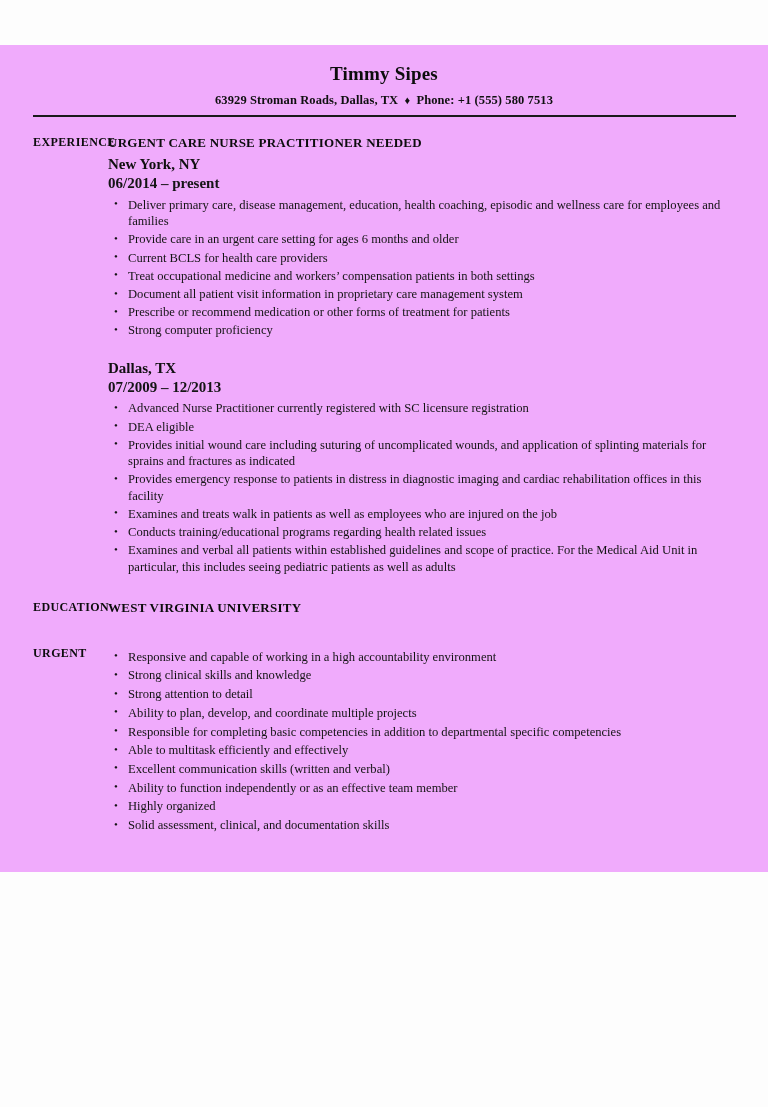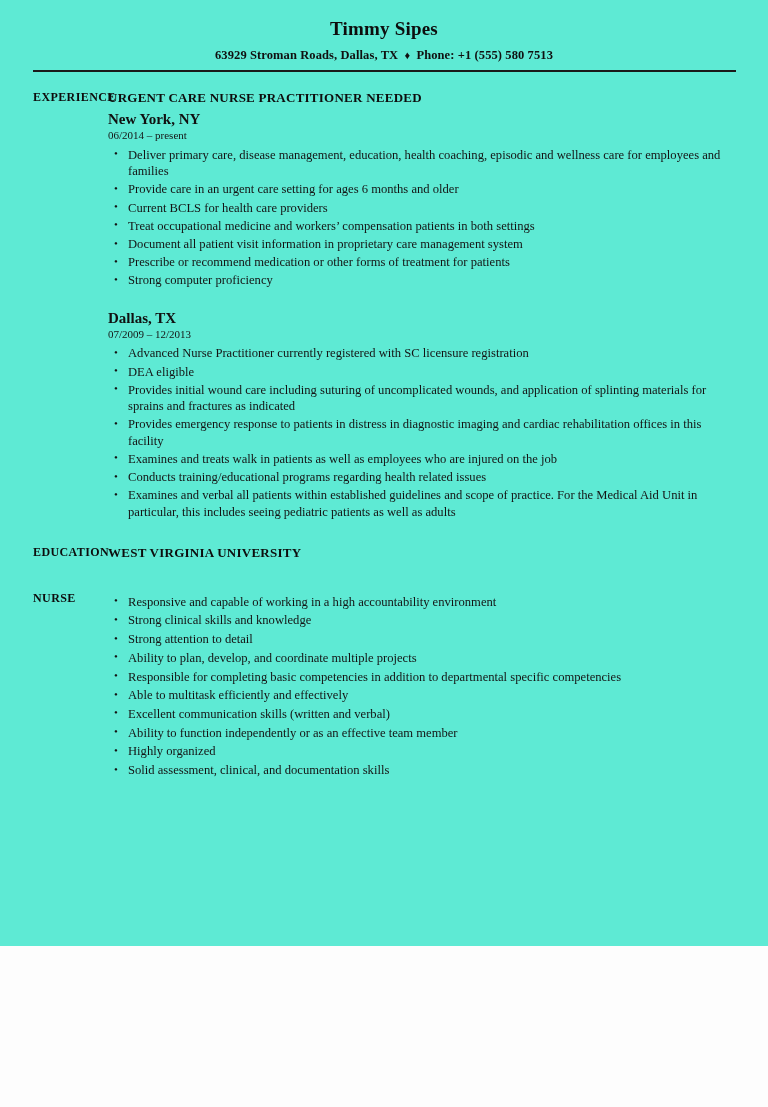--- a/index.html
+++ b/index.html
@@ -10,23 +10,24 @@
     width: 768px;
     height: 1107px;
     background: #fdfdfd;
     font-family: "Liberation Serif", "DejaVu Serif", serif;
     color: #111111;
     overflow: hidden;
   }
   .page {
     position: relative;
     width: 768px;
-    height: 946px;
-    background: #5eead4;
+    height: 827px;
+    background: #f0abfc;
     box-sizing: border-box;
+    margin-top: 45px;
   }
 
   
   .header {
     padding-top: 18px;
     text-align: center;
   }
   .cv-name {
     font-size: 19px;
     font-weight: bold;
@@ -93,23 +94,24 @@
   }
   .job-location {
     margin-top: 4px;
     font-size: 15px;
     font-weight: bold;
     color: #101010;
     line-height: 1.2;
   }
   .job-dates {
     margin-top: 1px;
-    font-size: 11px;
+    font-size: 15px;
     color: #151515;
     line-height: 1.25;
+    font-weight: bold;
   }
 
   
   ul.bullets {
     list-style: none;
     margin: 4px 0 0 0;
     padding: 0;
   }
   ul.bullets li {
     position: relative;
@@ -194,21 +196,21 @@
     </div>
 
     <div class="section" id="education-section">
       <div class="section-label">EDUCATION</div>
       <div class="section-content">
         <div class="school-name">WEST VIRGINIA UNIVERSITY</div>
       </div>
     </div>
 
     <div class="section" id="skills-section">
-      <div class="section-label">NURSE</div>
+      <div class="section-label">URGENT</div>
       <div class="section-content">
         <ul class="bullets">
           <li>Responsive and capable of working in a high accountability environment</li>
           <li>Strong clinical skills and knowledge</li>
           <li>Strong attention to detail</li>
           <li>Ability to plan, develop, and coordinate multiple projects</li>
           <li>Responsible for completing basic competencies in addition to departmental specific competencies</li>
           <li>Able to multitask efficiently and effectively</li>
           <li>Excellent communication skills (written and verbal)</li>
           <li>Ability to function independently or as an effective team member</li>

